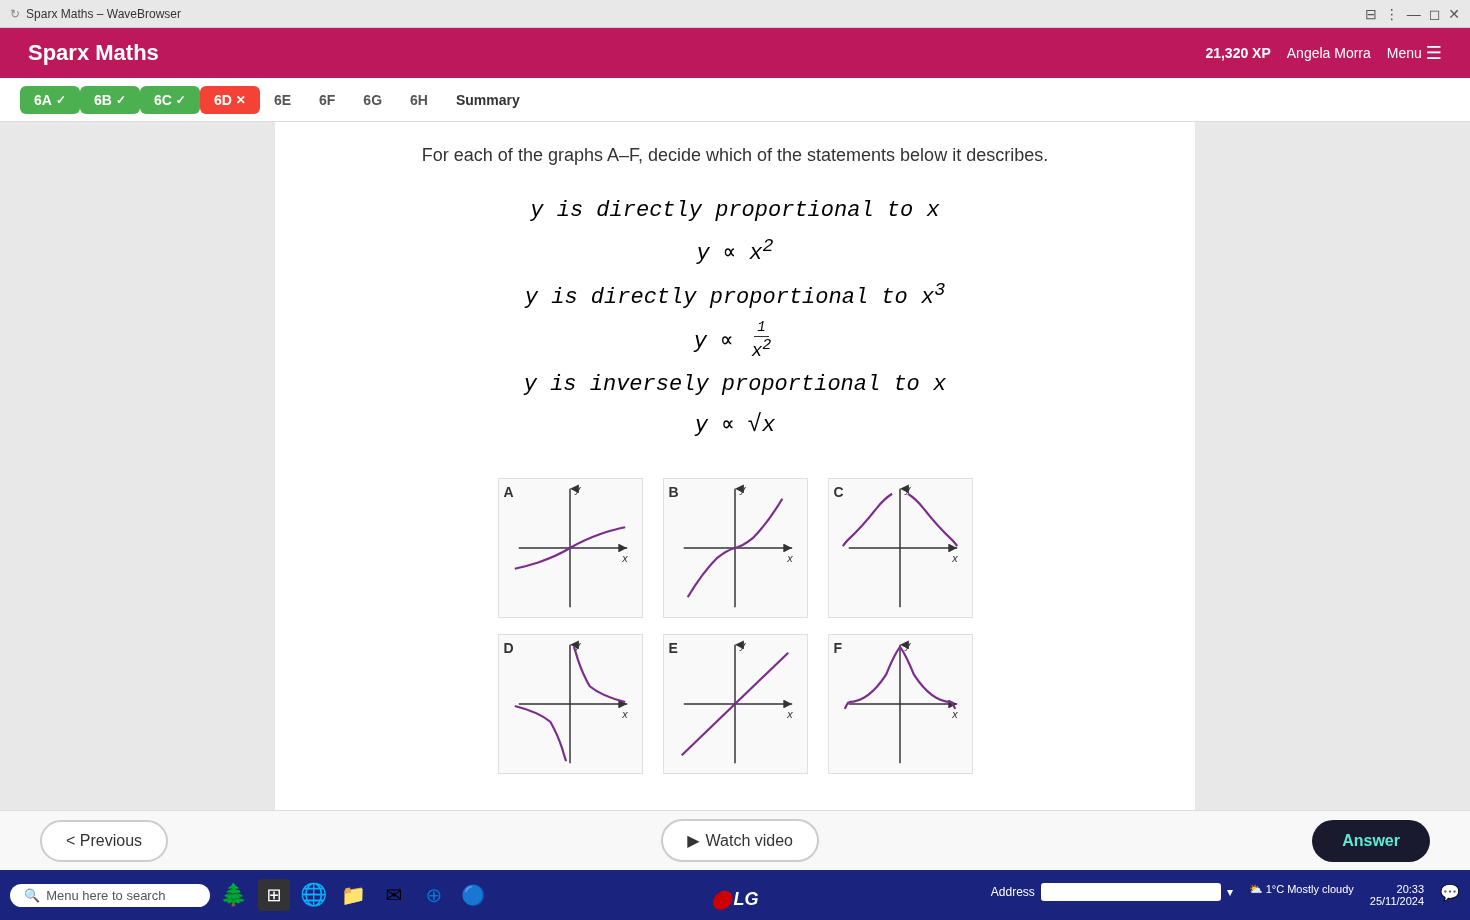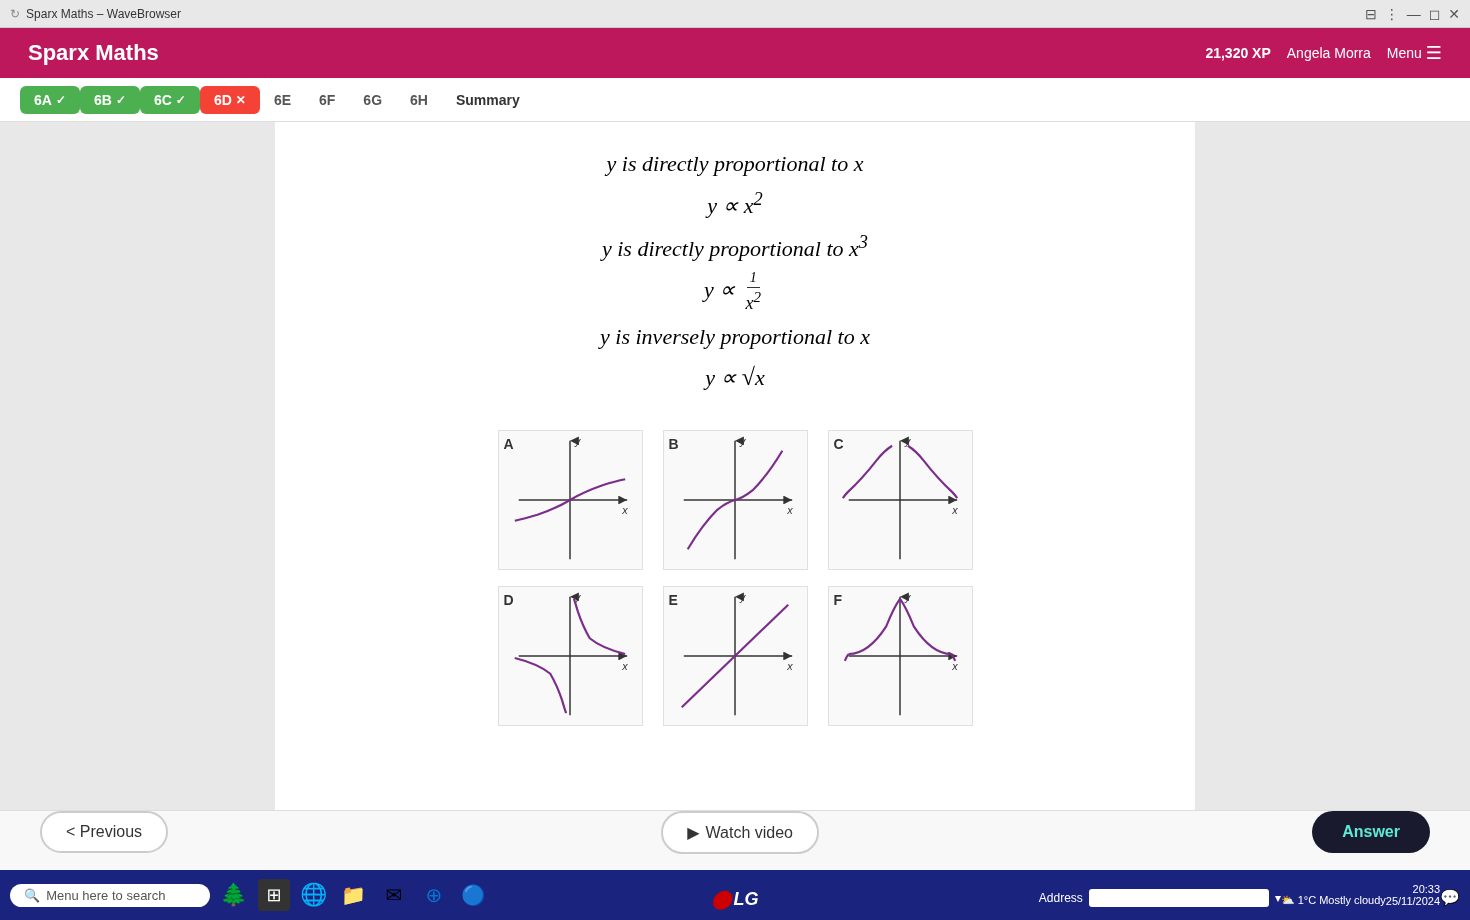--- a/index.html
+++ b/index.html
@@ -113,21 +113,21 @@
     .graph-svg {
       width: 100%;
       height: 100%;
     }
 
     
     .bottom-bar {
       background: #f8f8f8;
       height: 60px;
       display: flex;
-      align-items: flex-start;
+      align-items: center;
       justify-content: space-between;
       padding: 0 40px;
       border-top: 1px solid #ddd;
       position: absolute;
       bottom: 50px;
       left: 0;
       right: 0;
     }
     .btn-previous {
       background: white;
@@ -194,21 +194,22 @@
       border-radius: 4px;
       display: flex;
       align-items: center;
       justify-content: center;
       cursor: pointer;
       font-size: 18px;
     }
     .taskbar-right {
       margin-left: auto;
       display: flex;
-      align-items: flex-end;
+      align-items: flex-start;
+      gap: 16px;
       color: white;
       font-size: 12px;
     }
     .taskbar-address {
       display: flex;
       align-items: center;
       gap: 6px;
       font-size: 12px;
     }
     .address-input {
@@ -241,21 +242,21 @@
     .page-inner {
       width: 920px;
       background: white;
       overflow-y: scroll;
       padding: 20px 70px 80px;
       position: relative;
     }
 
     
     .math-line {
-      font-family: Liberation Serif, serif;
+      font-family: Liberation Mono, monospace;
       font-style: italic;
       font-size: 22px;
       line-height: 1.6;
       text-align: center;
       margin: 4px 0;
     }
     .math-frac {
       display: inline-flex;
       flex-direction: column;
       align-items: center;
@@ -324,20 +325,23 @@
   </div>
   <div class="nav-tab summary">
     <span>Summary</span>
   </div>
 </div>
 
 <div class="page-outer">
   <div class="page-inner">
     <div class="content-wrapper">
 
+      <div class="question-header">
+        <div>For each of the graphs A–F, decide which of the statements below it describes.</div>
+      </div>
 
       <div class="statements">
         <div class="math-line">
           <em>y</em> is directly proportional to <em>x</em>
         </div>
         <div class="math-line">
           <em>y</em> ∝ <em>x</em><sup>2</sup>
         </div>
         <div class="math-line">
           <em>y</em> is directly proportional to <em>x</em><sup>3</sup>

